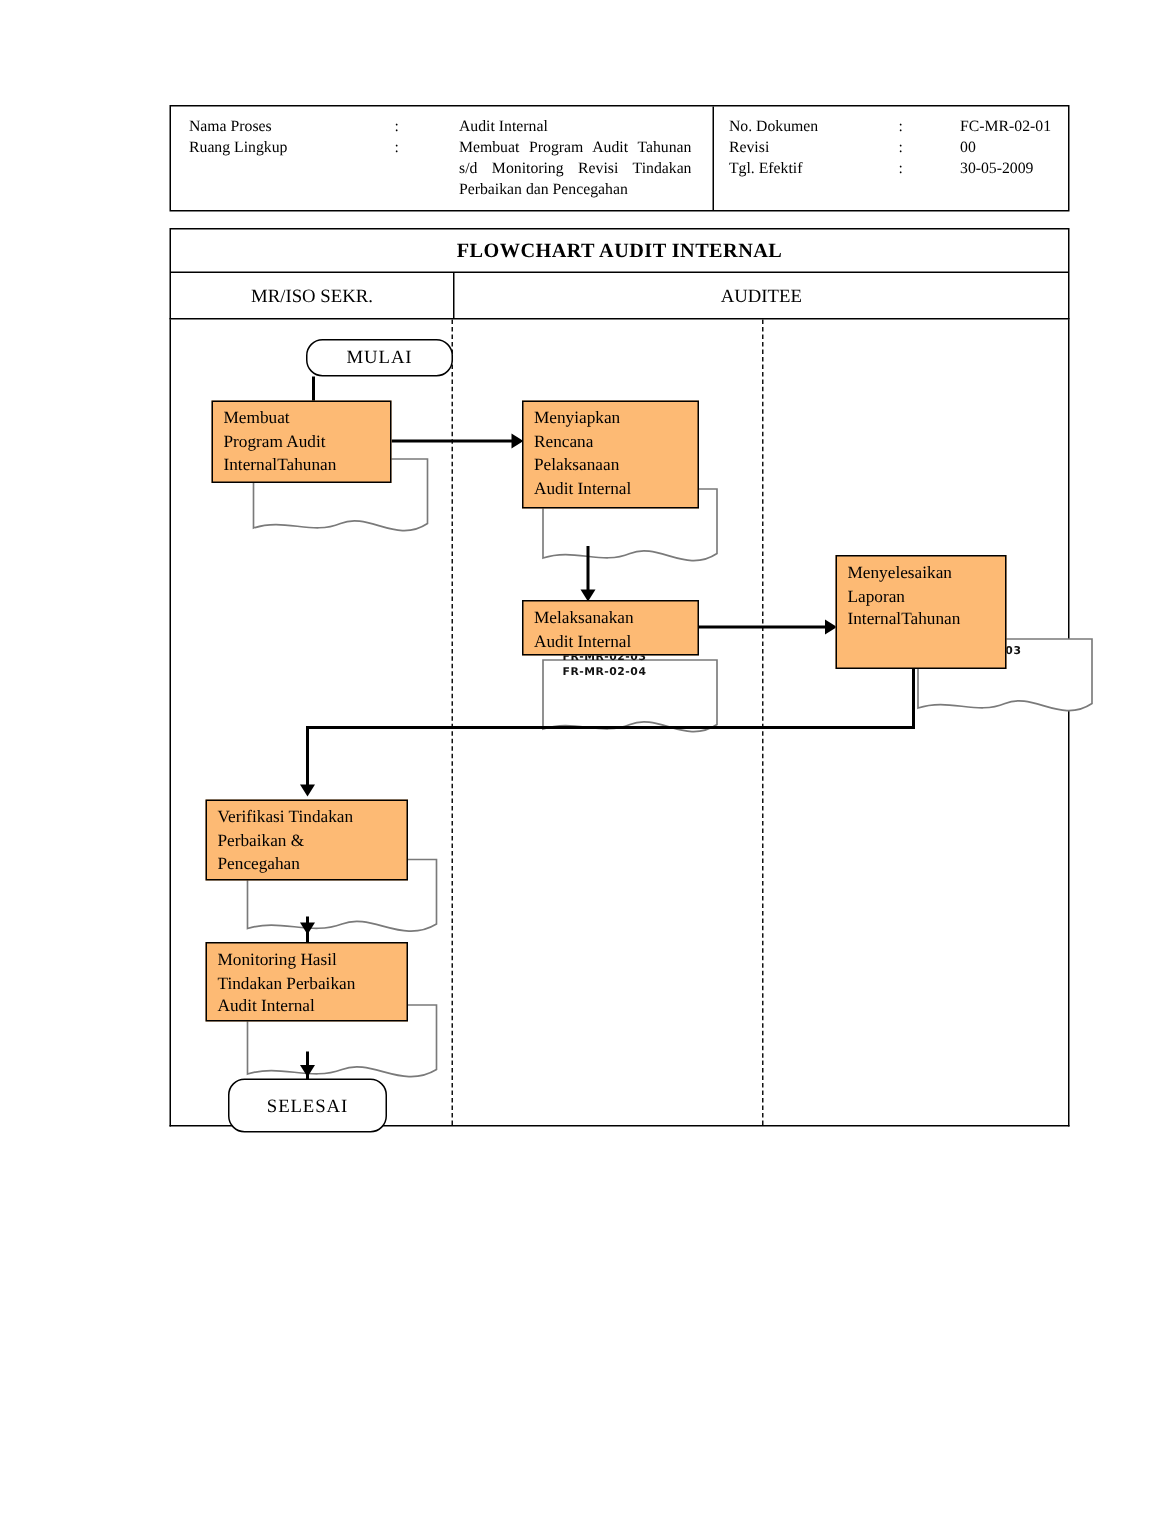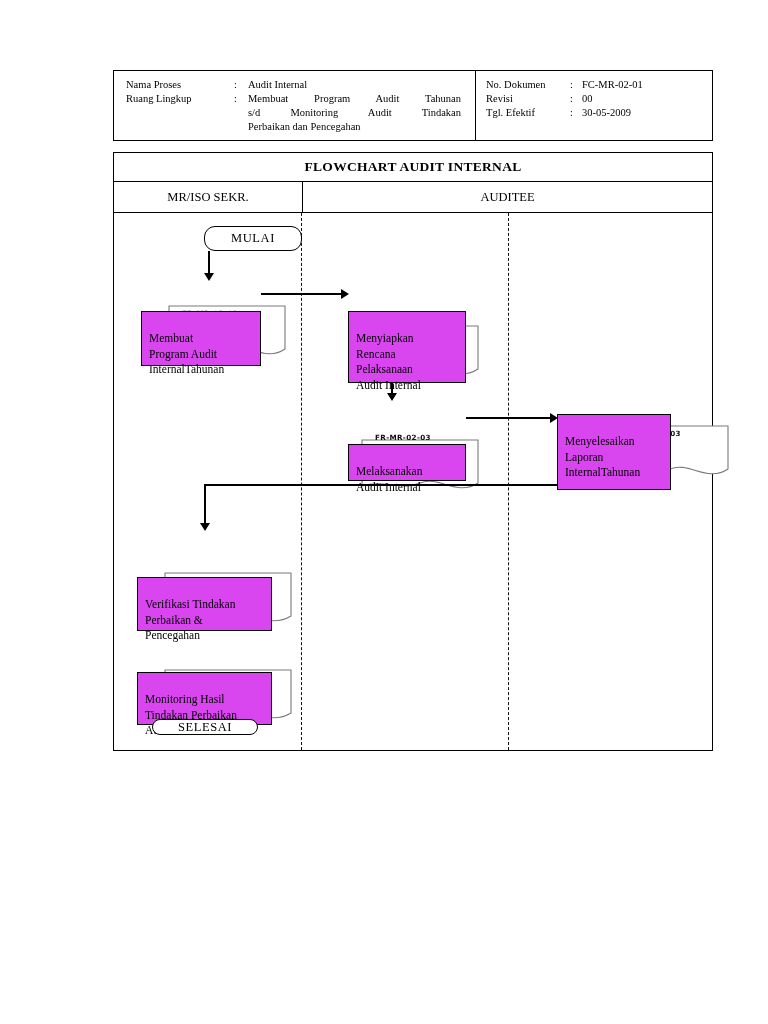--- a/index.html
+++ b/index.html
@@ -9,21 +9,21 @@
 
   #sheet{position:absolute;left:0;top:0;width:768px;height:1024px;}
 
   
   .hdr{position:absolute;left:113px;top:70px;width:600px;border:1.6px solid #000;
        box-sizing:border-box;display:flex;}
   .hdr-left{width:362px;box-sizing:border-box;border-right:1.6px solid #000;
             padding:7px 0 6px 12px;}
   .hdr-right{flex:1;box-sizing:border-box;padding:7px 0 6px 10px;}
 
-  .row{display:flex;font-size:10.5px;line-height:14px;}
+  .row{display:flex;font-size:10.5px;line-height:14px;gap:29px;}
   .lbl{width:108px;flex:none;}
   .col{width:14px;flex:none;}
   .val{flex:1;}
   .val.just{text-align:justify;text-align-last:justify;padding-right:14px;font-family:Liberation Serif, serif;}
   .val.nj{text-align:left;}
   .hdr-right .lbl{width:84px;}
   .hdr-right .col{width:12px;}
 
   
   .title-band{position:absolute;left:113px;top:152px;width:600px;height:30px;
@@ -40,22 +40,22 @@
   .lh2{width:207px;border-right:1.3px solid #000;}
   .lh3{flex:1;}
 
   
   .body{position:absolute;left:113px;top:213px;width:600px;height:538px;
         border:1.6px solid #000;border-top:none;box-sizing:border-box;}
 
   .divider{position:absolute;top:0;width:0;border-left:1.6px dashed #111;height:100%;}
 
   
-  .proc{position:absolute;border:1.5px solid #000;background:#d946ef;box-sizing:border-box;
-        font-size:11.5px;line-height:15.5px;padding:19px 0 0 7px;z-index:4;margin-top:44px;}
+  .proc{position:absolute;border:1.5px solid #000;background:#fdba74;box-sizing:border-box;
+        font-size:11.5px;line-height:15.5px;padding:4px 0 0 7px;z-index:4;}
   .term{position:absolute;border:1.4px solid #000;border-radius:11px;background:#fff;
         box-sizing:border-box;display:flex;align-items:center;justify-content:center;
         font-size:12.5px;letter-spacing:.6px;z-index:5;}
 
   
   .doc{position:absolute;z-index:2;}
   .doc svg{display:block;}
   .doc .code{position:absolute;left:14px;top:4px;font-size:7.2px;letter-spacing:.35px;
      font-family:"DejaVu Sans","Liberation Sans",sans-serif;font-weight:bold;color:#111;
      white-space:nowrap;line-height:10px;}
@@ -82,21 +82,21 @@
         <span class="val nj">Audit Internal</span>
       </div>
       <div class="row">
         <span class="lbl">Ruang Lingkup</span>
         <span class="col">:</span>
         <span class="val just">Membuat Program Audit Tahunan</span>
       </div>
       <div class="row">
         <span class="lbl"></span>
         <span class="col"></span>
-        <span class="val just">s/d Monitoring Audit Tindakan</span>
+        <span class="val just">s/d Monitoring Revisi Tindakan</span>
       </div>
       <div class="row">
         <span class="lbl"></span>
         <span class="col"></span>
         <span class="val nj">Perbaikan dan Pencegahan</span>
       </div>
 
     </div>
     <div class="hdr-right">
       <div class="row">
@@ -221,18 +221,18 @@
     </div>
     <div class="proc" style="left:23px;top:415px;width:135px;height:53px;">
       <span style="white-space:pre-line">Monitoring Hasil
 Tindakan Perbaikan
 Audit Internal</span>
     </div>
 
     <div class="ln lnv" style="left:90px;top:488px;height:20px;"></div>
     <div class="arr arr-d" style="left:86px;top:497px;"></div>
 
-    <div class="term" style="left:38px;top:506px;width:106px;height:16px;">
+    <div class="term" style="left:38px;top:506px;width:106px;height:36px;">
       <span>SELESAI</span>
     </div>
 
   </div>
 </div>
 
 </body></html>

